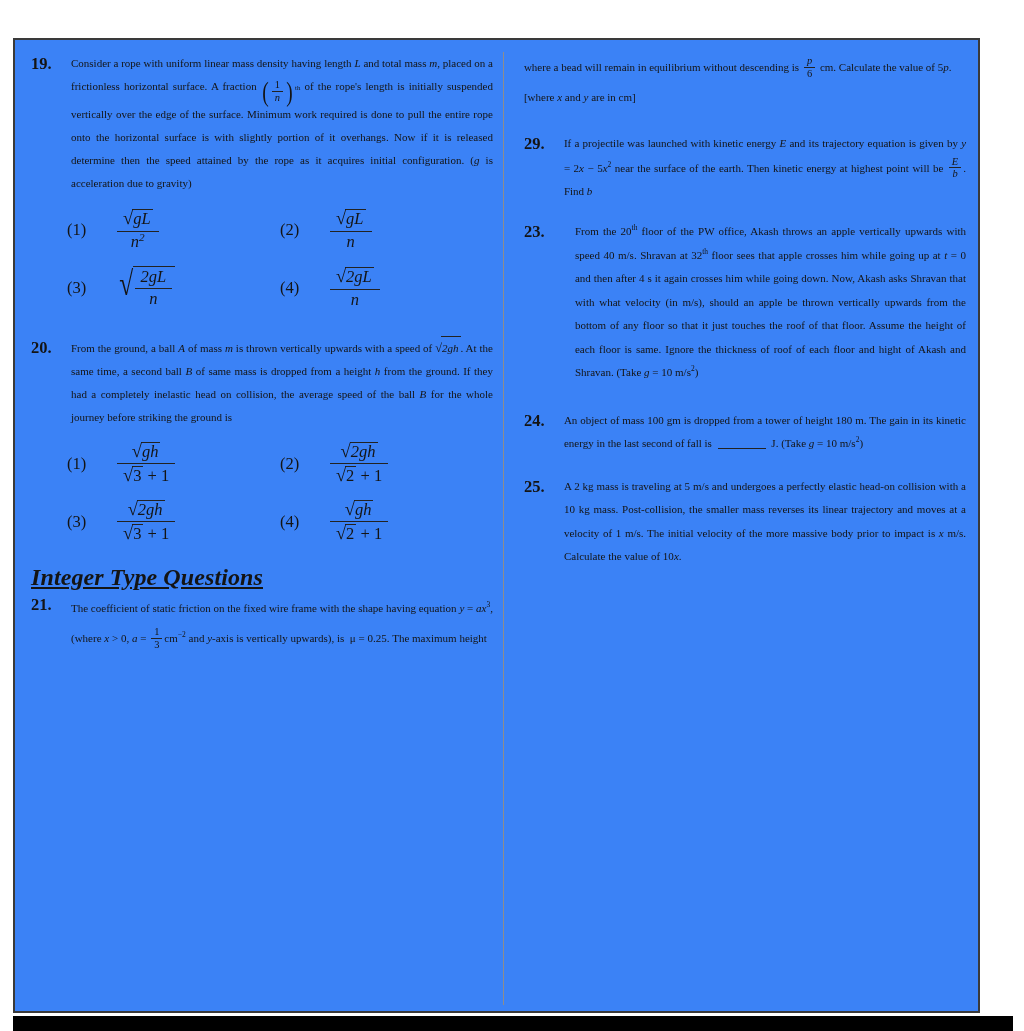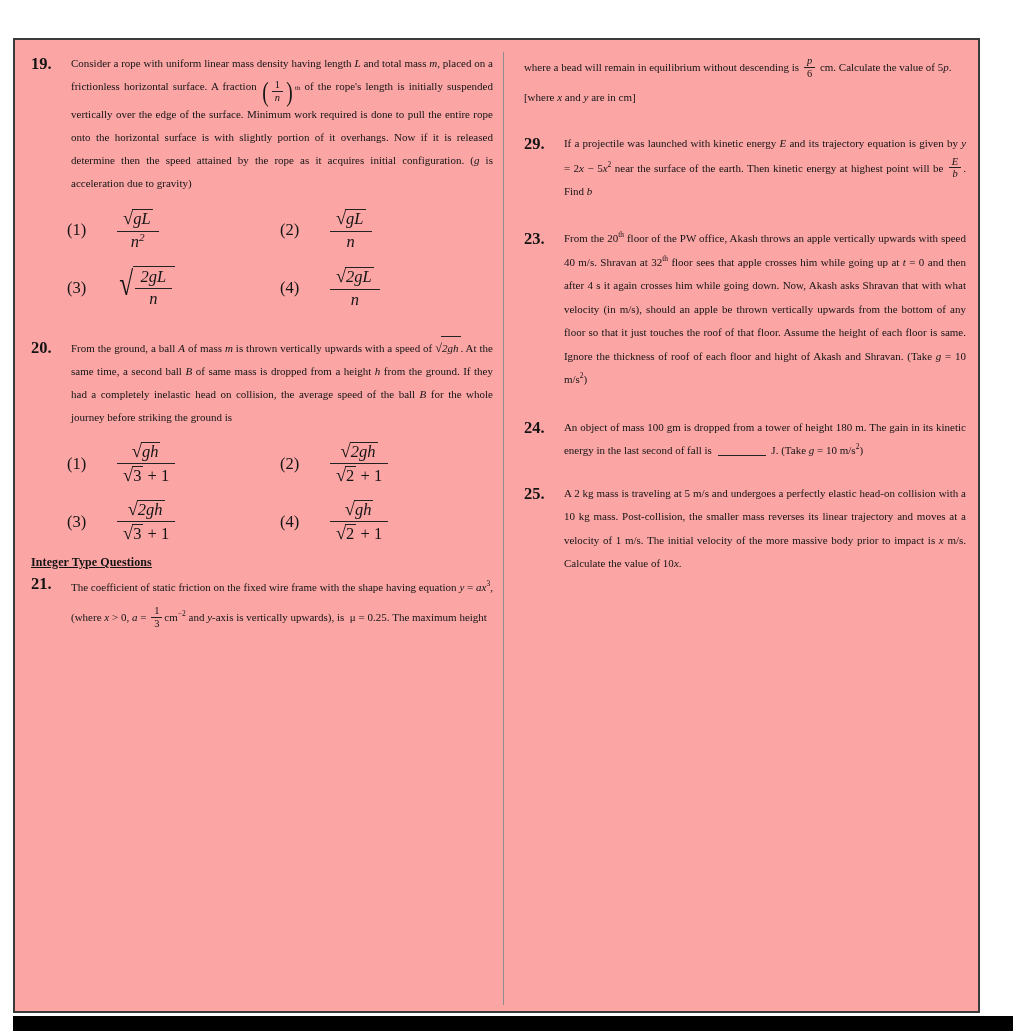--- a/index.html
+++ b/index.html
@@ -18,21 +18,21 @@
 
   
   #page-frame {
     position: absolute;
     left: 13px;
     top: 38px;
     width: 967px;
     height: 975px;
     border: 2px solid #3a3a3a;
     box-sizing: border-box;
-    background: #fca5a5;
+    background: #3b82f6;
   }
   #bottom-bar {
     position: absolute;
     left: 13px;
     top: 1016px;
     width: 1000px;
     height: 15px;
     background: #000000;
   }
 
@@ -69,23 +69,24 @@
     font-size: 11px;
     line-height: 23px;
     text-align: justify;
     text-justify: inter-word;
     hyphens: none;
   }
   .q-body.right { line-height: 23.5px; }
 
   .section-head {
     font-weight: bold;
-    font-size: 12px;
+    font-style: italic;
+    font-size: 24px;
     text-decoration: underline;
-    margin: 7px 0 2px 4px;
+    margin: 16px 0 2px 4px;
     letter-spacing: .1px;
   }
 
   
   .it { font-style: italic; }
   .sup { font-size: 0.68em; vertical-align: super; line-height: 0; }
 
   .frac {
     display: inline-block;
     vertical-align: -0.52em;
@@ -304,21 +305,21 @@
       <div class="q">
         <div class="q-num" style="flex-basis:0;"></div>
         <div class="q-body right" style="line-height:30px;"><span>where a bead will remain in equilibrium without descending is</span> <span class="frac"><span class="num it">p</span><span class="den">6</span></span> <span>cm. Calculate the value of 5</span><span class="it">p</span><span>.</span><br><span>[where <span class="it">x</span> and <span class="it">y</span> are in cm]</span></div>
       </div>
 
       <div class="q" style="margin-top:20px;">
         <div class="q-num">29.</div>
         <div class="q-body right"><span>If a projectile was launched with kinetic energy</span> <span class="it">E</span> <span>and its trajectory equation is given by</span> <span class="it">y</span><span> = 2</span><span class="it">x</span><span> − 5</span><span class="it">x</span><span class="sup">2</span> <span>near the surface of the earth. Then kinetic energy at highest point will be</span> <span class="frac"><span class="num it">E</span><span class="den it">b</span></span><span>. Find</span> <span class="it">b</span></div>
       </div>
 
-      <div class="q" style="margin-top:24px;">
+      <div class="q" style="margin-top:17px;gap:11px;">
         <div class="q-num">23.</div>
         <div class="q-body right"><span>From the</span> <span>20</span><span class="sup">th</span> <span>floor of the PW office, Akash throws an apple vertically upwards with speed 40 m/s. Shravan at</span> <span>32</span><span class="sup">th</span> <span>floor sees that apple crosses him while going up at</span> <span class="it">t</span><span> = 0 and then after 4 s it again crosses him while going down. Now, Akash asks Shravan that with what velocity (in m/s), should an apple be thrown vertically upwards from the bottom of any floor so that it just touches the roof of that floor. Assume the height of each floor is same. Ignore the thickness of roof of each floor and hight of Akash and Shravan. (Take</span> <span class="it">g</span><span> = 10 m/s</span><span class="sup">2</span><span>)</span></div>
       </div>
 
       <div class="q" style="margin-top:24px;">
         <div class="q-num">24.</div>
         <div class="q-body right"><span>An object of mass 100 gm is dropped from a tower of height 180 m. The gain in its kinetic energy in the last second of fall is</span> <span class="blank-line"></span> <span>J. (Take</span> <span class="it">g</span><span> = 10 m/s</span><span class="sup">2</span><span>)</span></div>
       </div>
 
       <div class="q" style="margin-top:19px;">

